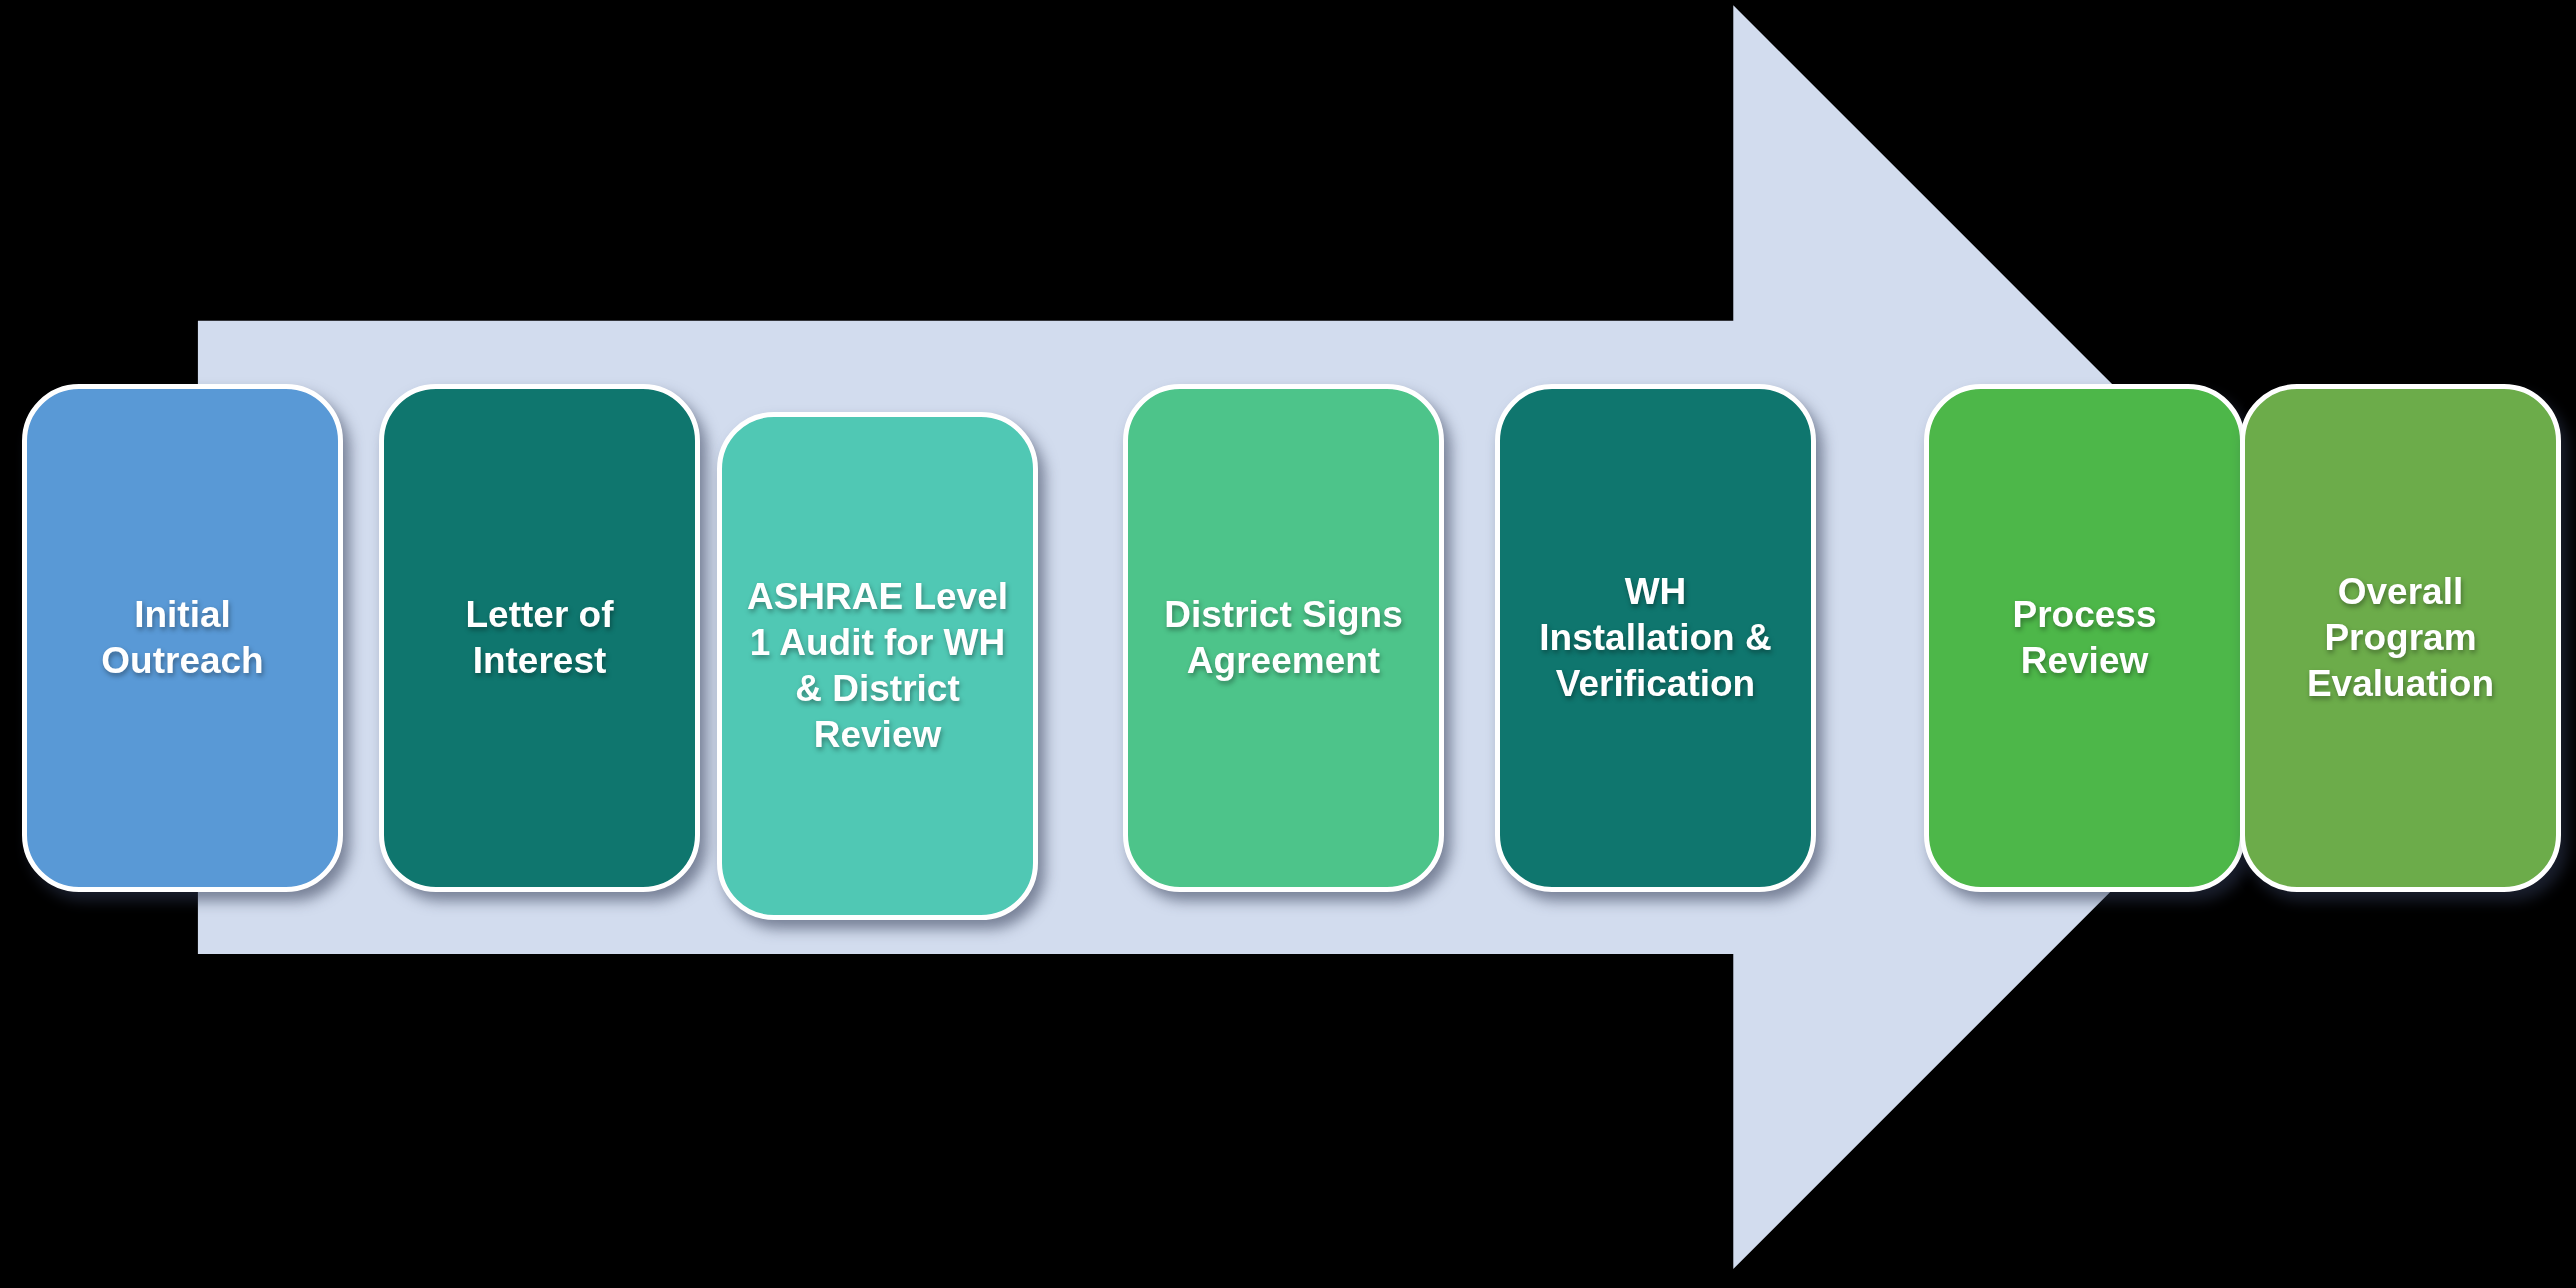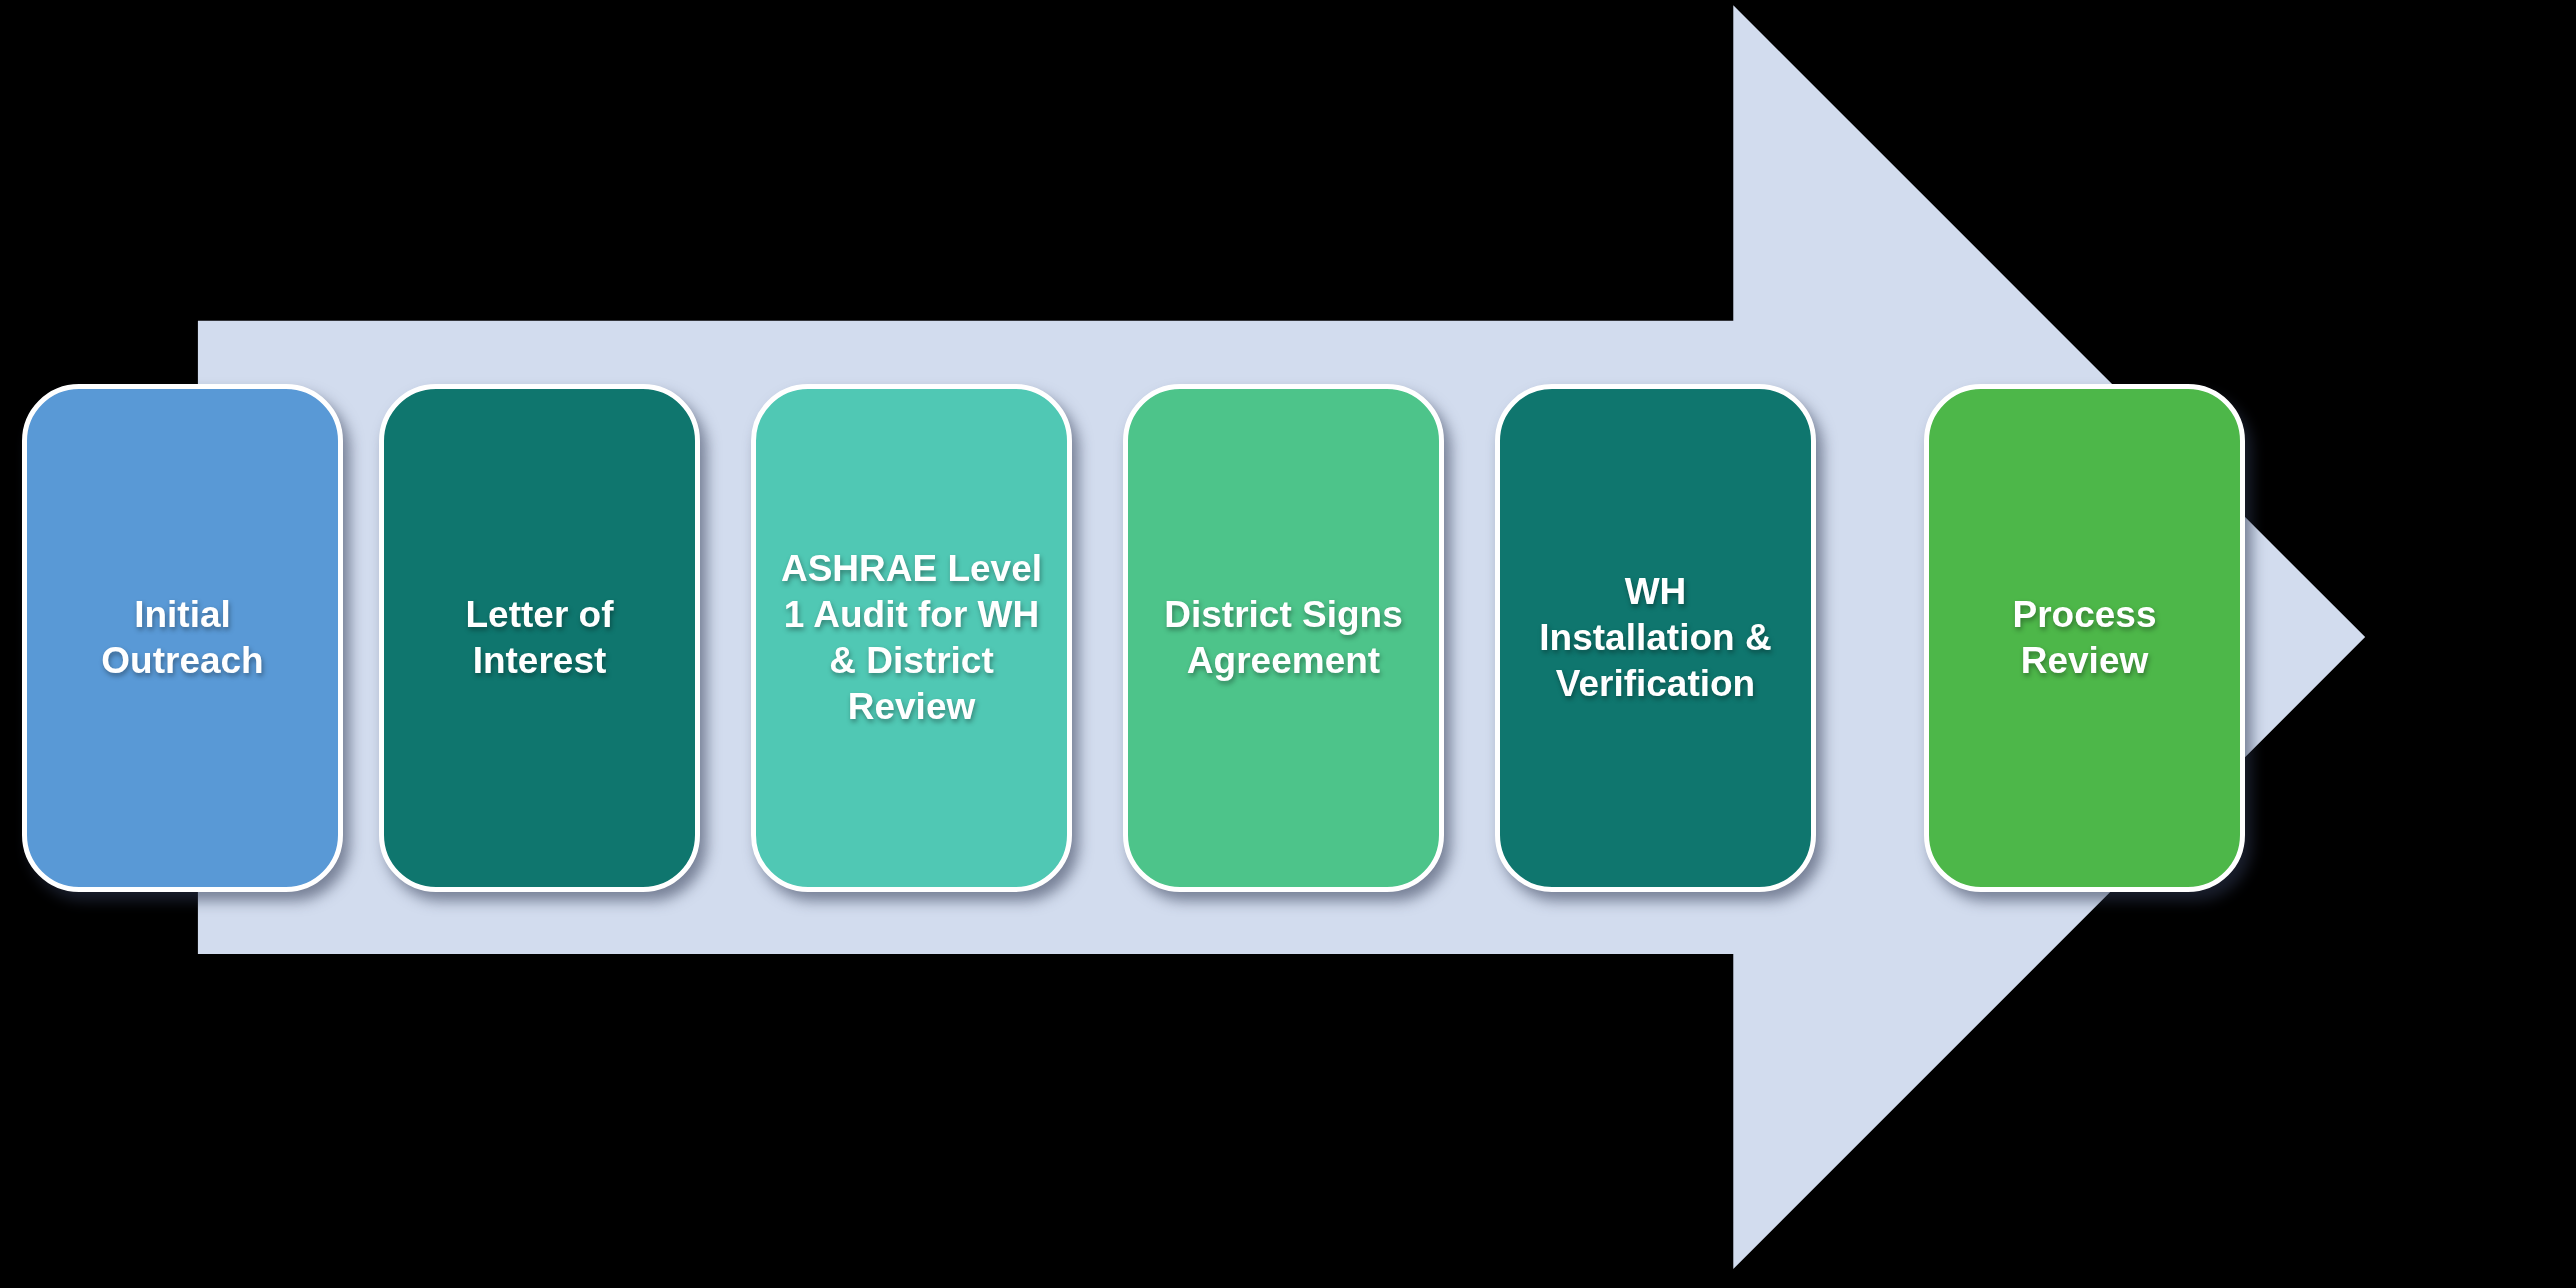--- a/index.html
+++ b/index.html
@@ -41,21 +41,21 @@
     color: #ffffff;
     font-weight: 700;
     font-size: 37px;
     line-height: 1.24;
     white-space: pre-line;
     text-shadow: 1.3px 2.6px 5.2px rgba(0,0,0,0.35);
     padding: 0 5.2px;
   }
   .s1 { left: 22px; }
   .s2 { left: 379px; }
-  .s3 { left: 751px; }
+  .s3 { left: 717px; margin-top: 28px; }
   .s4 { left: 1123px; text-align: center; }
   .s5 { left: 1495px; }
   .s6 { left: 1924px; }
   .s7 { left: 2240px; }
 </style>
 </head>
 <body>
 
 <div id="canvas">
 
@@ -89,15 +89,20 @@
     <div class="step-label">WH
 Installation &amp;
 Verification</div>
   </div>
 
   <div class="step s6" style="background: rgb(77, 183, 73);">
     <div class="step-label">Process
 Review</div>
   </div>
 
+  <div class="step s7" style="background: rgb(108, 172, 74);">
+    <div class="step-label">Overall
+Program
+Evaluation</div>
+  </div>
 
 </div>
 
 
 </body></html>

